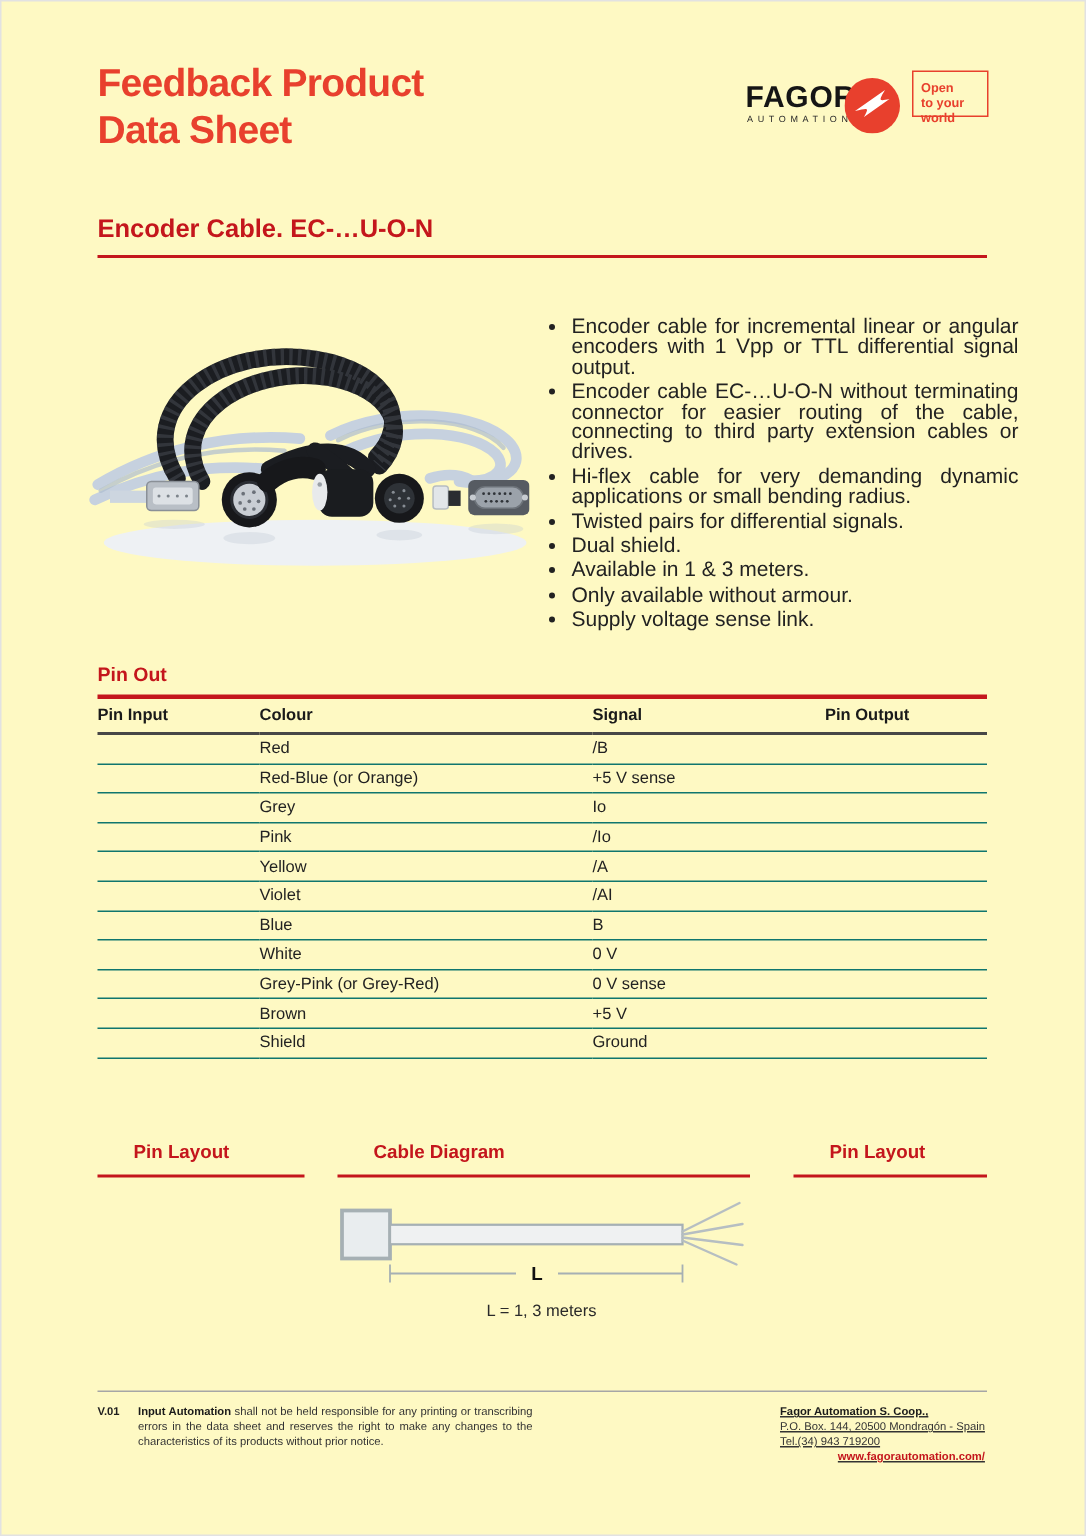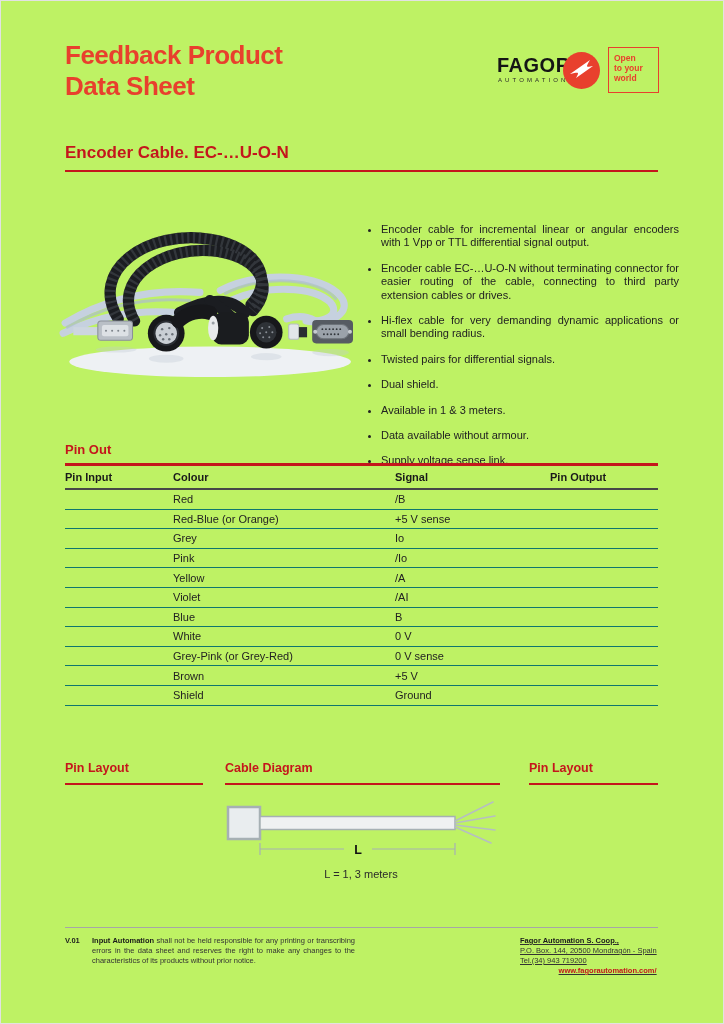--- a/index.html
+++ b/index.html
@@ -1,49 +1,49 @@
 <!DOCTYPE html>
 <html><head>
 <meta charset="utf-8">
 <style>
   html,body{margin:0;padding:0;background:#fff;}
   .page{
-    position:relative;width:724px;height:1024px;background:#bef264;overflow:hidden;
+    position:relative;width:724px;height:1024px;background:#fef9c3;overflow:hidden;
     font-family:"Liberation Sans","DejaVu Sans",sans-serif;color:#1f1f1f;
     box-shadow:inset 0 0 0 1px #e2e2e2;
   }
   
   .masthead{position:absolute;left:65px;top:40px;font-size:26px;line-height:31px;
     font-weight:700;letter-spacing:-0.5px;color:#e8402d;}
   .logo-brand{position:absolute;left:497px;top:55px;font-size:20px;font-weight:800;
     letter-spacing:0.5px;color:#151515;line-height:20px;}
   .logo-sub{position:absolute;left:498px;top:77px;font-size:6px;letter-spacing:3.1px;
     color:#2a2a2a;font-weight:400;}
   .logo-circle{position:absolute;left:563px;top:52px;width:37px;height:37px;}
-  .tagline-box{position:absolute;left:608px;top:47px;width:51px;height:46px;
+  .tagline-box{position:absolute;left:608px;top:47px;width:51px;height:31px;
     border:1.5px solid #e8402d;box-sizing:border-box;color:#e8402d;font-size:8.5px;
     line-height:10px;font-weight:700;padding:5px 0 0 5px;}
   
   .doc-title{position:absolute;left:65px;top:143px;font-size:17px;font-weight:700;color:#c4161c;}
   .title-rule{position:absolute;left:65px;top:170px;width:593px;height:2px;background:#c4161c;}
   
   .photo{position:absolute;left:57px;top:198px;width:296px;height:200px;}
   
   .features{position:absolute;left:364px;top:211px;width:298px;margin:0;padding:0 0 0 17px;}
-  .features li{font-size:11px;line-height:13.4px;text-align:justify;margin:12px 0 3px 0;color:#222;}
+  .features li{font-size:14px;line-height:13.4px;text-align:justify;margin:0 0 3px 0;color:#222;}
   
   .pinout-heading{position:absolute;left:65px;top:442px;font-size:13px;font-weight:700;color:#c4161c;text-align:right;}
   .pinout-rule{position:absolute;left:65px;top:463px;width:593px;height:2.5px;background:#c4161c;}
   .pinout-table{position:absolute;left:65px;top:467px;width:593px;border-collapse:collapse;table-layout:fixed;}
   .pinout-table th{font-size:11px;font-weight:700;text-align:left;padding:4px 0 5px 0;
     border-bottom:2px solid #474747;color:#1a1a1a;}
   .pinout-table td{font-size:11px;height:18.6px;padding:0;border-bottom:1px solid #0f766e;color:#222;}
   .col-pin-in{width:108px;} .col-colour{width:222px;} .col-signal{width:155px;} .col-pin-out{width:108px;}
   
-  .sec-head{position:absolute;top:761px;font-size:12.5px;font-weight:700;color:#c4161c;}
+  .sec-head{position:absolute;top:761px;font-size:12.5px;font-weight:700;color:#c4161c;margin-left:24px;}
   .sec-rule{position:absolute;top:783px;height:2px;background:#c4161c;}
   .sec-left{left:65px;} .rule-left{left:65px;width:138px;}
   .sec-mid{left:225px;} .rule-mid{left:225px;width:275px;}
   .sec-right{left:529px;} .rule-right{left:529px;width:129px;}
   .cable-diagram{position:absolute;left:222px;top:797px;width:278px;height:66px;}
   .length-note{position:absolute;left:222px;top:868px;width:278px;text-align:center;
     font-size:11px;color:#2a2a2a;}
   
   .footer-rule{position:absolute;left:65px;top:927px;width:593px;height:1px;background:#a6a6a6;}
   .footer-version{position:absolute;left:65px;top:936px;font-size:7.5px;font-weight:700;color:#1f1f1f;}
@@ -178,21 +178,21 @@
     </svg>
   </div>
 
   <ul class="features">
       <li>Encoder cable for incremental linear or angular encoders with 1 Vpp or TTL differential signal output.</li>
       <li>Encoder cable EC-…U-O-N without terminating connector for easier routing of the cable, connecting to third party extension cables or drives.</li>
       <li>Hi-flex cable for very demanding dynamic applications or small bending radius.</li>
       <li>Twisted pairs for differential signals.</li>
       <li>Dual shield.</li>
       <li>Available in 1 &amp; 3 meters.</li>
-      <li>Data available without armour.</li>
+      <li>Only available without armour.</li>
       <li>Supply voltage sense link.</li>
     </ul>
 
   <div class="pinout-heading">Pin Out</div>
   <div class="pinout-rule"></div>
   <table class="pinout-table">
     <thead>
       <tr>
         <th class="col-pin-in">Pin Input</th>
         <th class="col-colour">Colour</th>

